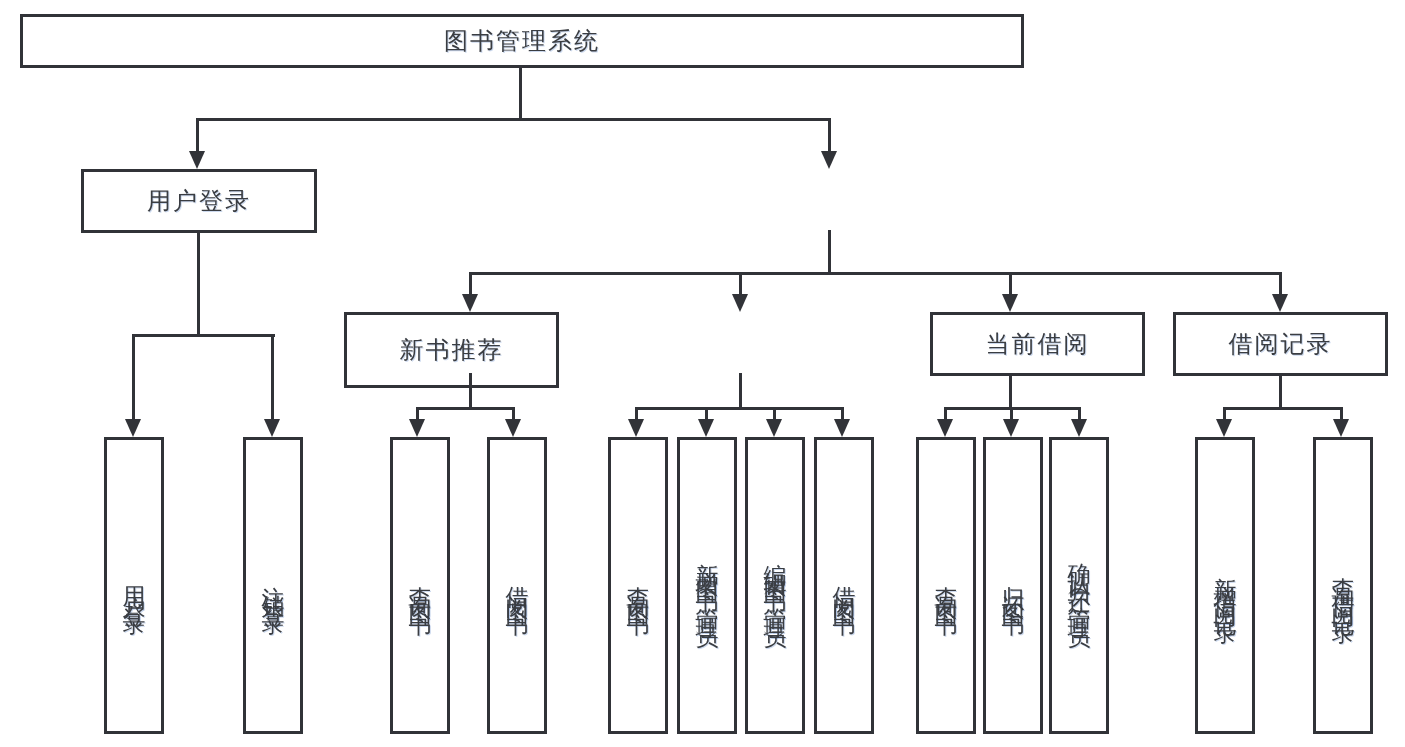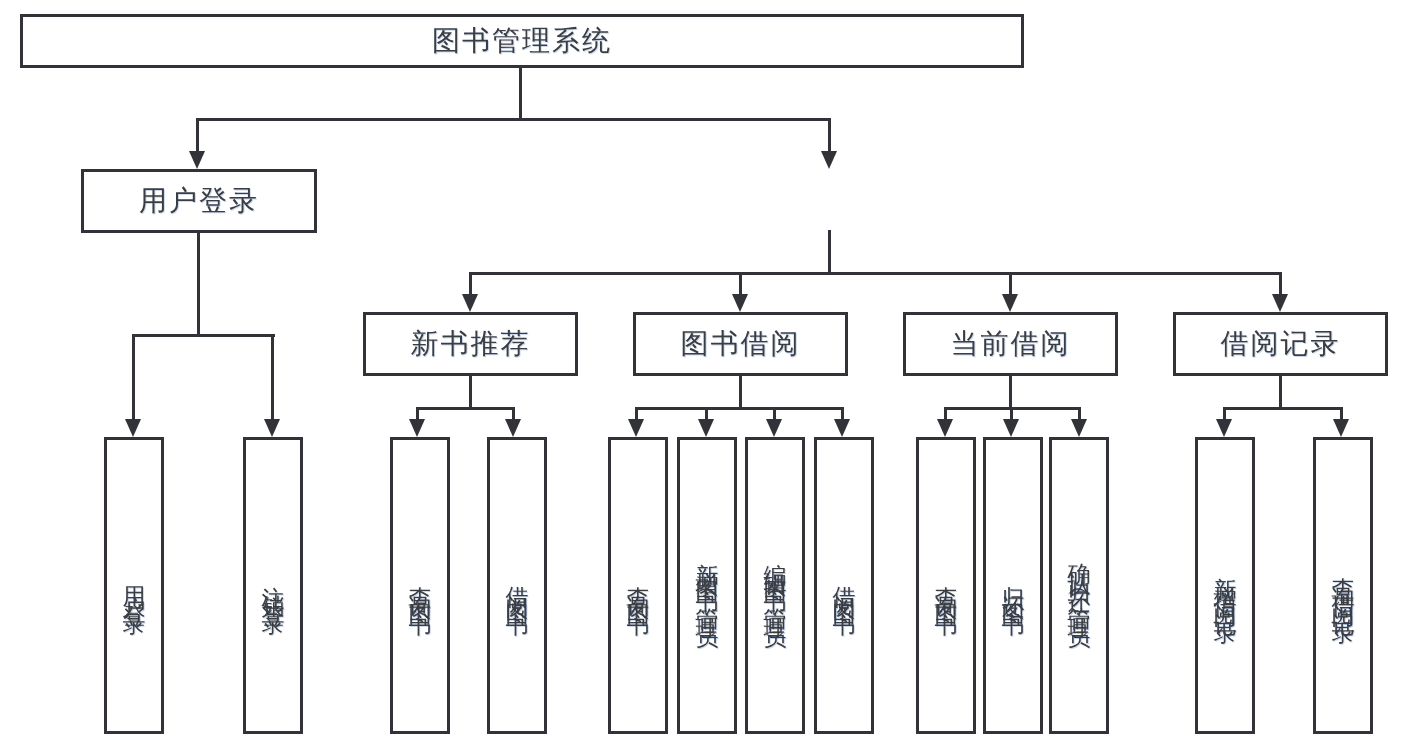--- a/index.html
+++ b/index.html
@@ -15,21 +15,21 @@
     position: absolute;
     box-sizing: border-box;
     border: 3px solid #313338;
     background: #ffffff;
     display: flex;
     align-items: center;
     justify-content: center;
     color: #3a3d42;
   }
   .hbox-label {
-    font-size: 28px;
+    font-size: 24px;
     letter-spacing: 2px;
     text-shadow: 1px 1px 0 rgba(110, 145, 205, 0.35);
     white-space: nowrap;
     text-align: right;
   }
   .leaf { top: 437px; width: 60px; height: 297px; }
   .vtext {
     writing-mode: vertical-rl;
     text-orientation: mixed;
     font-size: 23px;
@@ -95,27 +95,24 @@
     <div class="vl" style="left:469px; top:272px; height:24px;"></div>
     <div class="ah" style="left:462px; top:294px;"></div>
     <div class="vl" style="left:739px; top:272px; height:24px;"></div>
     <div class="ah" style="left:732px; top:294px;"></div>
     <div class="vl" style="left:1009px; top:272px; height:24px;"></div>
     <div class="ah" style="left:1002px; top:294px;"></div>
     <div class="vl" style="left:1279px; top:272px; height:24px;"></div>
     <div class="ah" style="left:1272px; top:294px;"></div>
   </div>
 
-  <div class="box" style="left:363px; top:312px; width:215px; height:64px;">
+  <div class="box" style="left:344px; top:312px; width:215px; height:76px;">
     <span class="hbox-label">新书推荐</span>
   </div>
-  <div class="box" style="left:633px; top:312px; width:215px; height:64px;">
-    <span class="hbox-label">图书借阅</span>
-  </div>
-  <div class="box" style="left:903px; top:312px; width:215px; height:64px;">
+  <div class="box" style="left:930px; top:312px; width:215px; height:64px;">
     <span class="hbox-label">当前借阅</span>
   </div>
   <div class="box" style="left:1173px; top:312px; width:215px; height:64px;">
     <span class="hbox-label">借阅记录</span>
   </div>
 
   <div>
     <div class="vl" style="left:469px; top:373px; height:37px;"></div>
     <div class="hl" style="left:416px; top:407px; width:99px;"></div>
     <div class="vl" style="left:416px; top:407px; height:14px;"></div>

